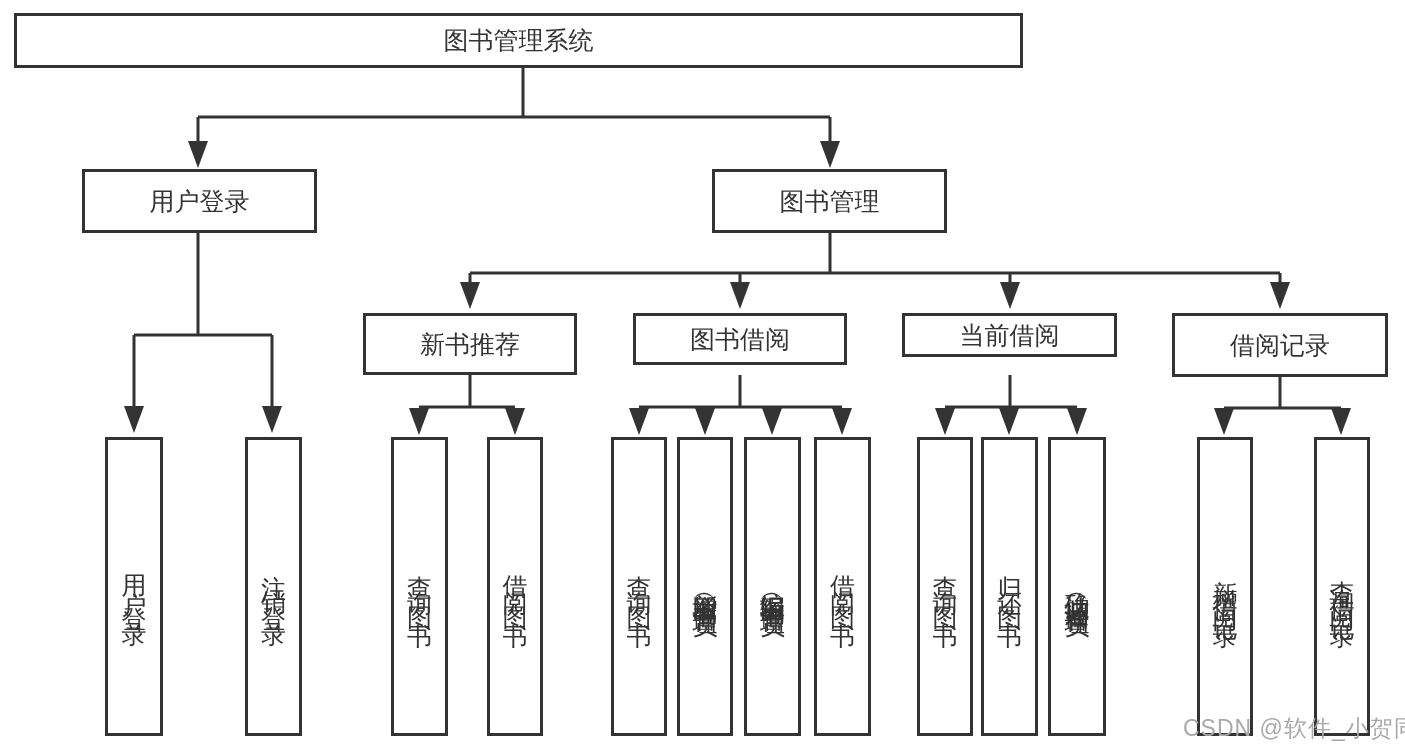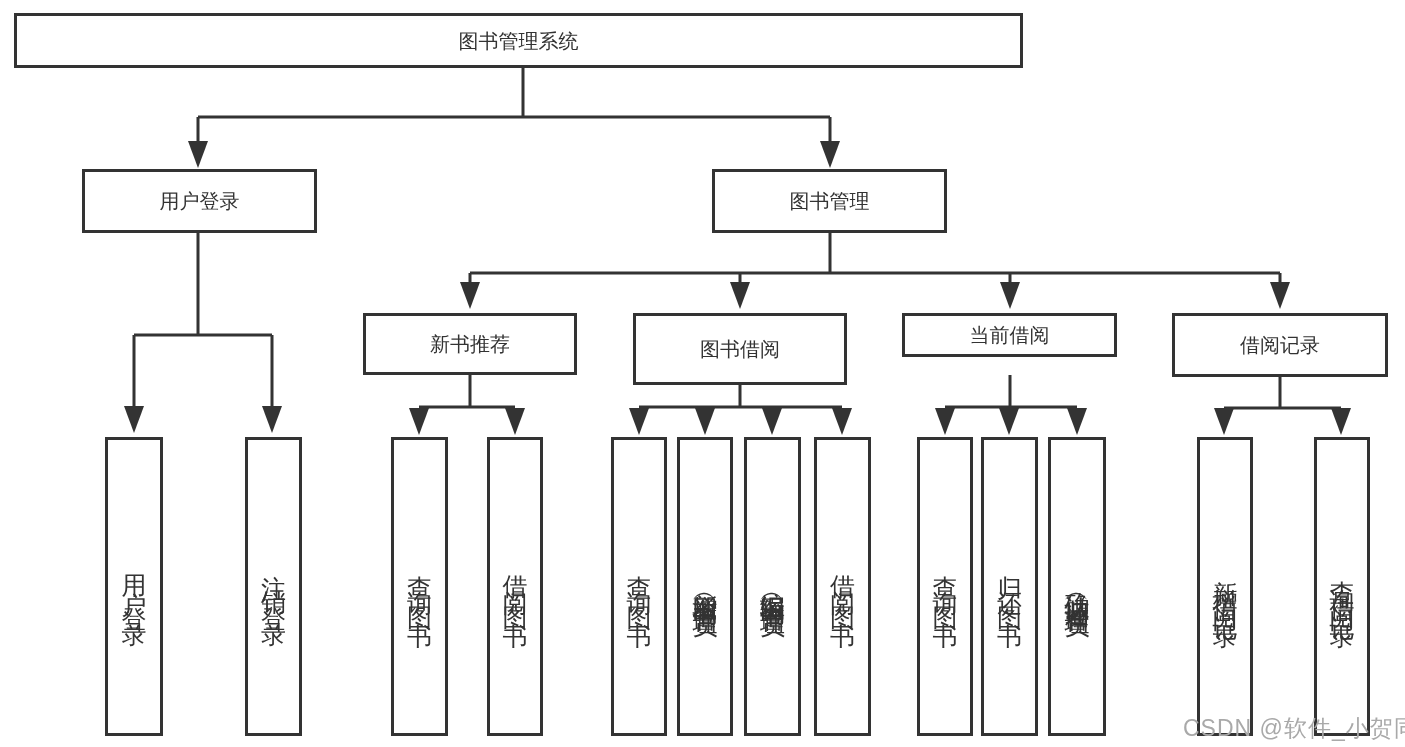--- a/index.html
+++ b/index.html
@@ -20,21 +20,21 @@
   svg.connectors{position:absolute;left:0;top:0;z-index:1;}
   .hbox,.vbox{
     position:absolute;
     box-sizing:border-box;
     border:3px solid var(--line);
     background:var(--bg);
     display:flex;align-items:center;justify-content:center;
     z-index:2;
   }
   .hbox span{
-    font-size:20px;color:var(--text);line-height:1;white-space:nowrap;
+    font-size:25px;color:var(--text);line-height:1;white-space:nowrap;
   }
   .vbox{top:437px;height:299px;}
   .vbox span{
     writing-mode:vertical-rl;
     text-orientation:mixed;
     font-size:25px;color:var(--text);line-height:1;
   }
   .v4 span{letter-spacing:16px;}
   .v6 span{letter-spacing:9px;}
   .v9 span{letter-spacing:3px;}
@@ -89,21 +89,21 @@
   <div class="hbox" style="left:82px;top:169px;width:235px;height:64px">
     <span>用户登录</span>
   </div>
   <div class="hbox" style="left:712px;top:169px;width:235px;height:64px">
     <span>图书管理</span>
   </div>
 
   <div class="hbox" style="left:363px;top:313px;width:214px;height:62px">
     <span>新书推荐</span>
   </div>
-  <div class="hbox" style="left:633px;top:313px;width:214px;height:72px">
+  <div class="hbox" style="left:633px;top:313px;width:214px;height:52px">
     <span>图书借阅</span>
   </div>
   <div class="hbox" style="left:902px;top:313px;width:215px;height:44px">
     <span>当前借阅</span>
   </div>
   <div class="hbox" style="left:1172px;top:313px;width:216px;height:64px">
     <span>借阅记录</span>
   </div>
 
   <div class="vbox v4" style="left:105px;width:58px">

